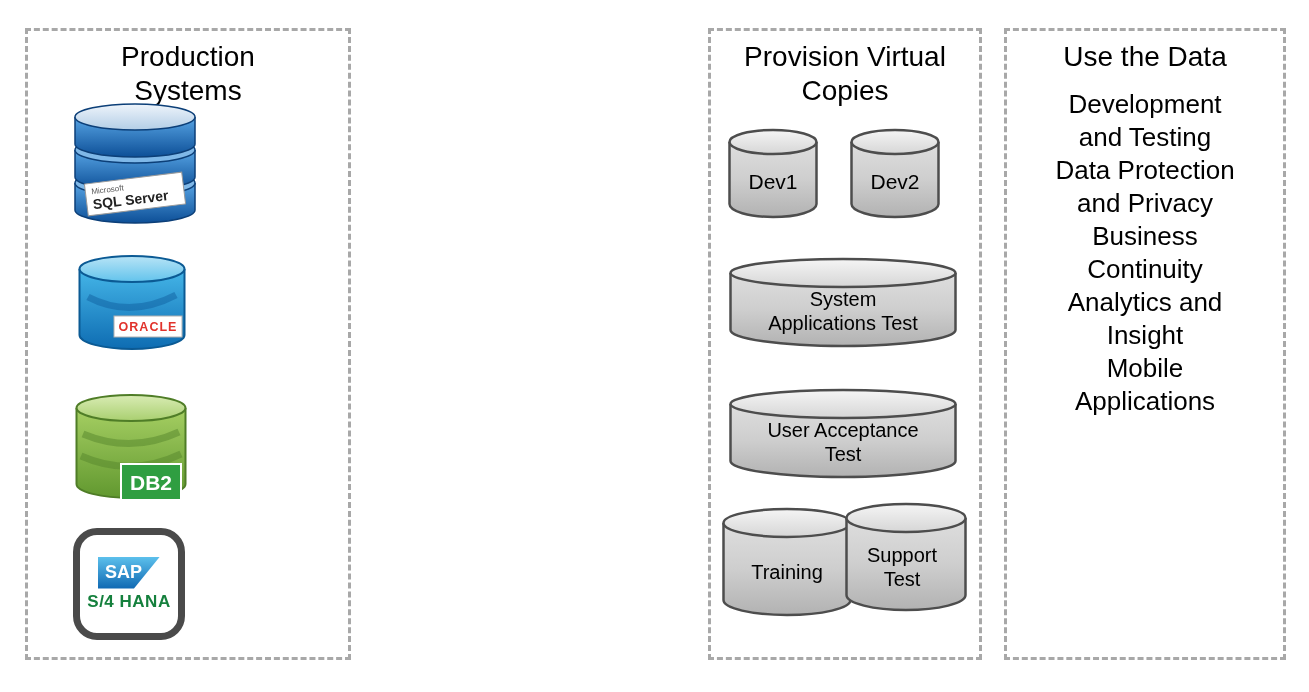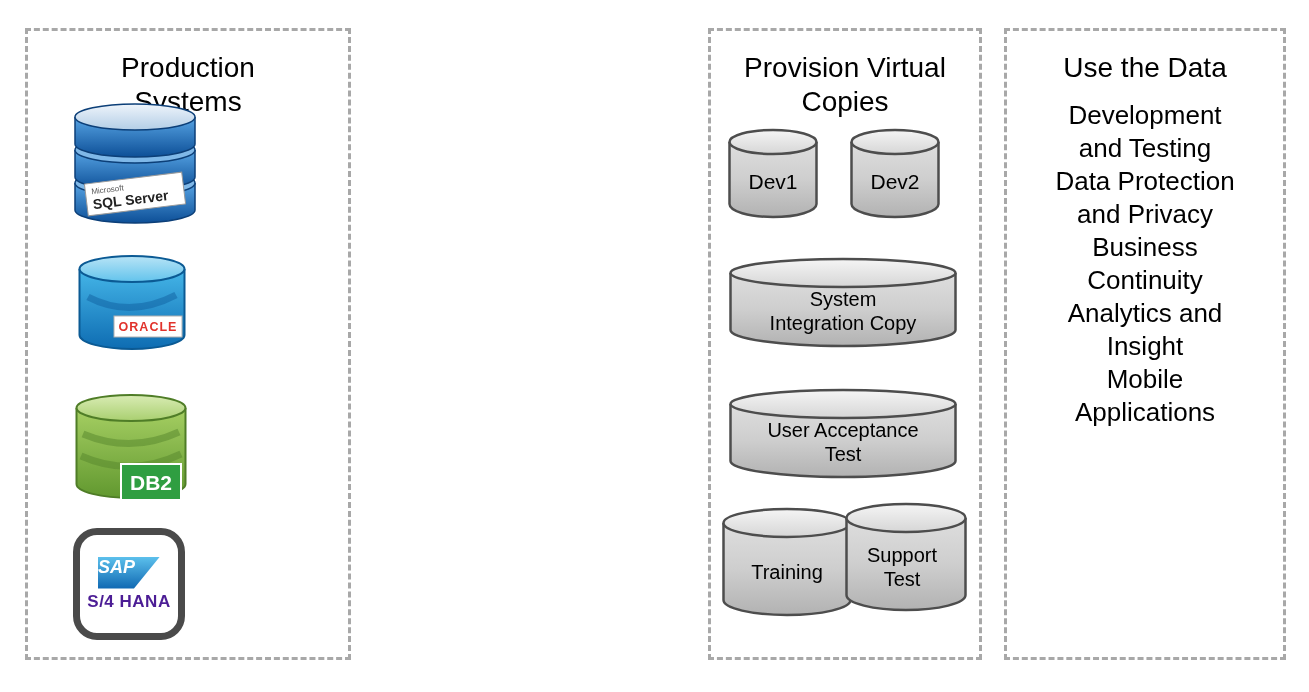--- a/index.html
+++ b/index.html
@@ -6,36 +6,36 @@
   html,body { background:#fff; }
   body { font-family:"Liberation Sans", sans-serif; color:#000; }
   #stage { position:relative; width:1309px; height:692px; background:#fff; overflow:hidden; }
 
   .panel { position:absolute; top:28px; height:632px; border:3px dashed #a8a8a8; background:#fff; }
   #panel-production { left:25px;  width:326px; }
   #panel-appliance  { left:371px; width:316px; }
   #panel-provision  { left:708px; width:274px; }
   #panel-use        { left:1004px; width:282px; }
 
-  .panel-title { margin-top:20px; text-align:center; font-size:28px; line-height:1.2; white-space:pre-line; }
+  .panel-title { margin-top:9px; text-align:center; font-size:28px; line-height:1.2; white-space:pre-line; }
 
   
   .icon-abs { position:absolute; }
   #sql-icon    { left:44px; top:57px; }
   #oracle-icon { left:50px; top:222px; }
   #db2-icon    { left:47px; top:361px; }
 
   .sap-box { position:absolute; left:45px; top:497px; width:112px; height:112px;
              border:7px solid #4a4a4a; border-radius:24px; background:#fff;
              display:flex; flex-direction:column; align-items:center; justify-content:center; gap:3px; }
   .sap-logo { width:62px; height:32px; background:linear-gradient(180deg,#5cc0ec,#0f68b2);
               clip-path:polygon(0 0,100% 0,58% 100%,0 100%);
-              color:#fff; font-weight:bold; font-style:italic; font-size:18px;
-              display:flex; align-items:flex-start; }
-  .sap-text { font-weight:bold; font-size:17px; color:#4c1d95; letter-spacing:0.5px; }
+              color:#fff; font-weight:bold; font-size:18px;
+              display:flex; align-items:center; padding-left:7px; }
+  .sap-text { font-weight:bold; font-size:17px; color:#15803d; letter-spacing:0.5px; }
 
   
   .flow-arrow { position:absolute; left:212px; top:218px; width:168px; height:174px; z-index:5; }
   .flow-arrow svg { position:absolute; left:0; top:0; }
   .flow-arrow-label { position:absolute; left:4px; top:0; width:116px; height:100%;
                       display:flex; align-items:center; justify-content:center;
                       text-align:center; font-size:19px; line-height:1.22; white-space:pre-line; }
 
   
   .golden-circle { position:absolute; left:13px; top:129px; width:288px; height:288px; border-radius:50%;
@@ -170,21 +170,21 @@
       </svg>
       <div class="cyl-label">Dev2</div>
     </div>
 
     <div class="cylinder" id="cyl-sit">
       <svg width="228" height="92" viewBox="0 0 228 92">
         <path d="M1.5 16 V73 A112.5 16 0 0 0 226.5 73 V16" fill="url(#cylBody)" stroke="#4d4d4d" stroke-width="2.5"></path>
         <ellipse cx="114" cy="16" rx="112.5" ry="14" fill="url(#cylTop)" stroke="#4d4d4d" stroke-width="2.5"></ellipse>
       </svg>
       <div class="cyl-label">System
-Integration Copy</div>
+Applications Test</div>
     </div>
 
     <div class="cylinder" id="cyl-uat">
       <svg width="228" height="92" viewBox="0 0 228 92">
         <path d="M1.5 16 V73 A112.5 16 0 0 0 226.5 73 V16" fill="url(#cylBody)" stroke="#4d4d4d" stroke-width="2.5"></path>
         <ellipse cx="114" cy="16" rx="112.5" ry="14" fill="url(#cylTop)" stroke="#4d4d4d" stroke-width="2.5"></ellipse>
       </svg>
       <div class="cyl-label">User Acceptance
 Test</div>
     </div>

